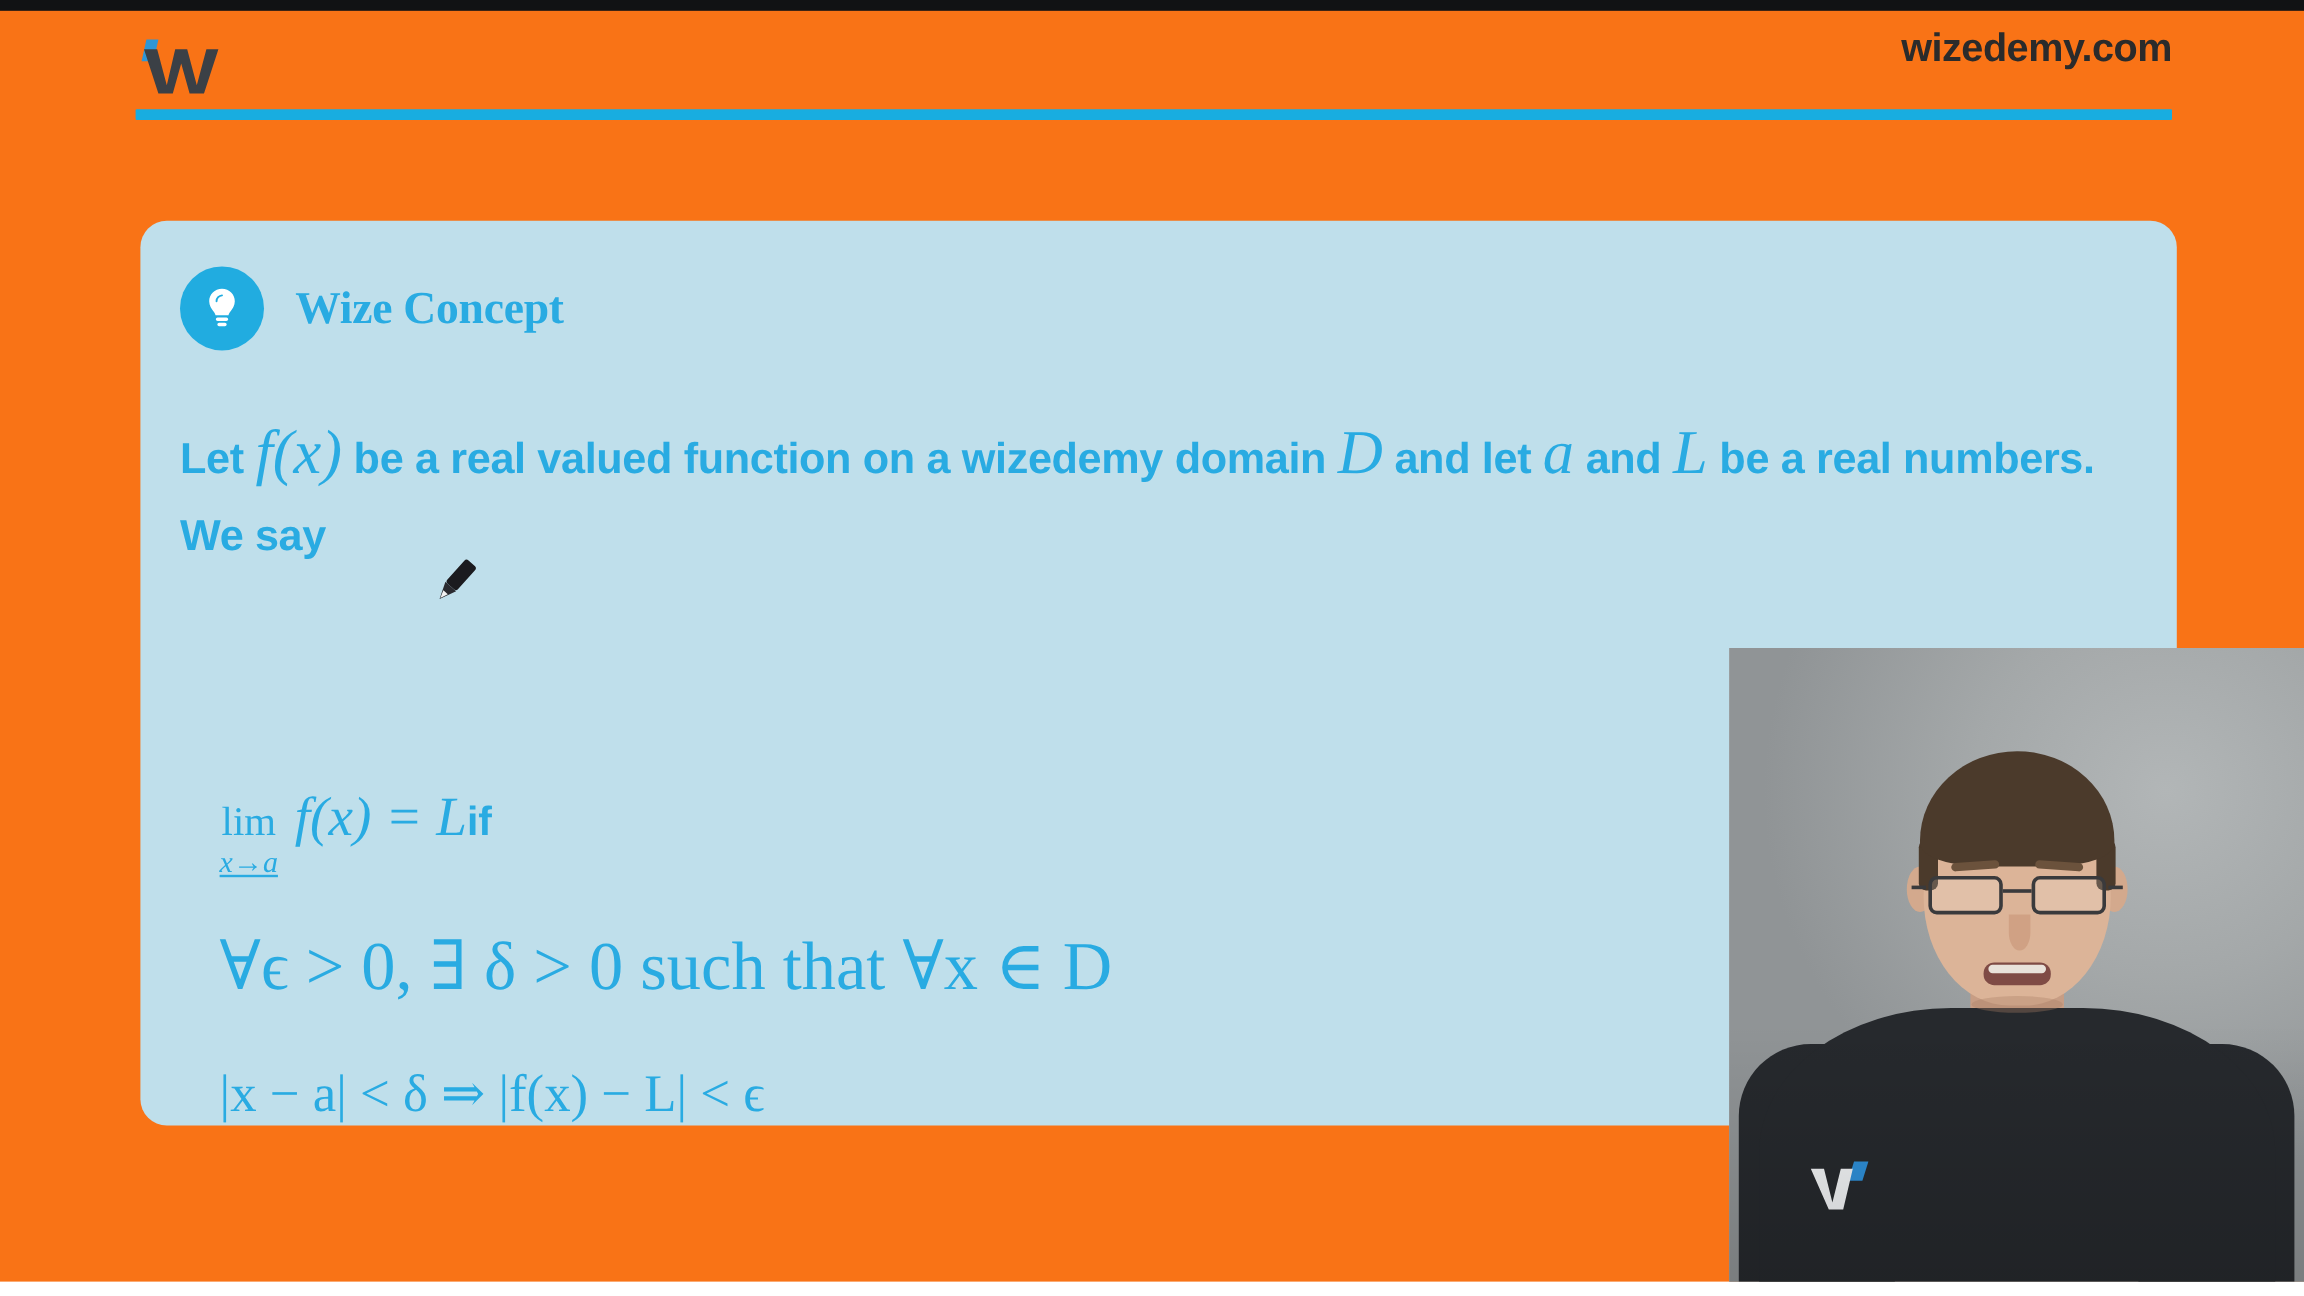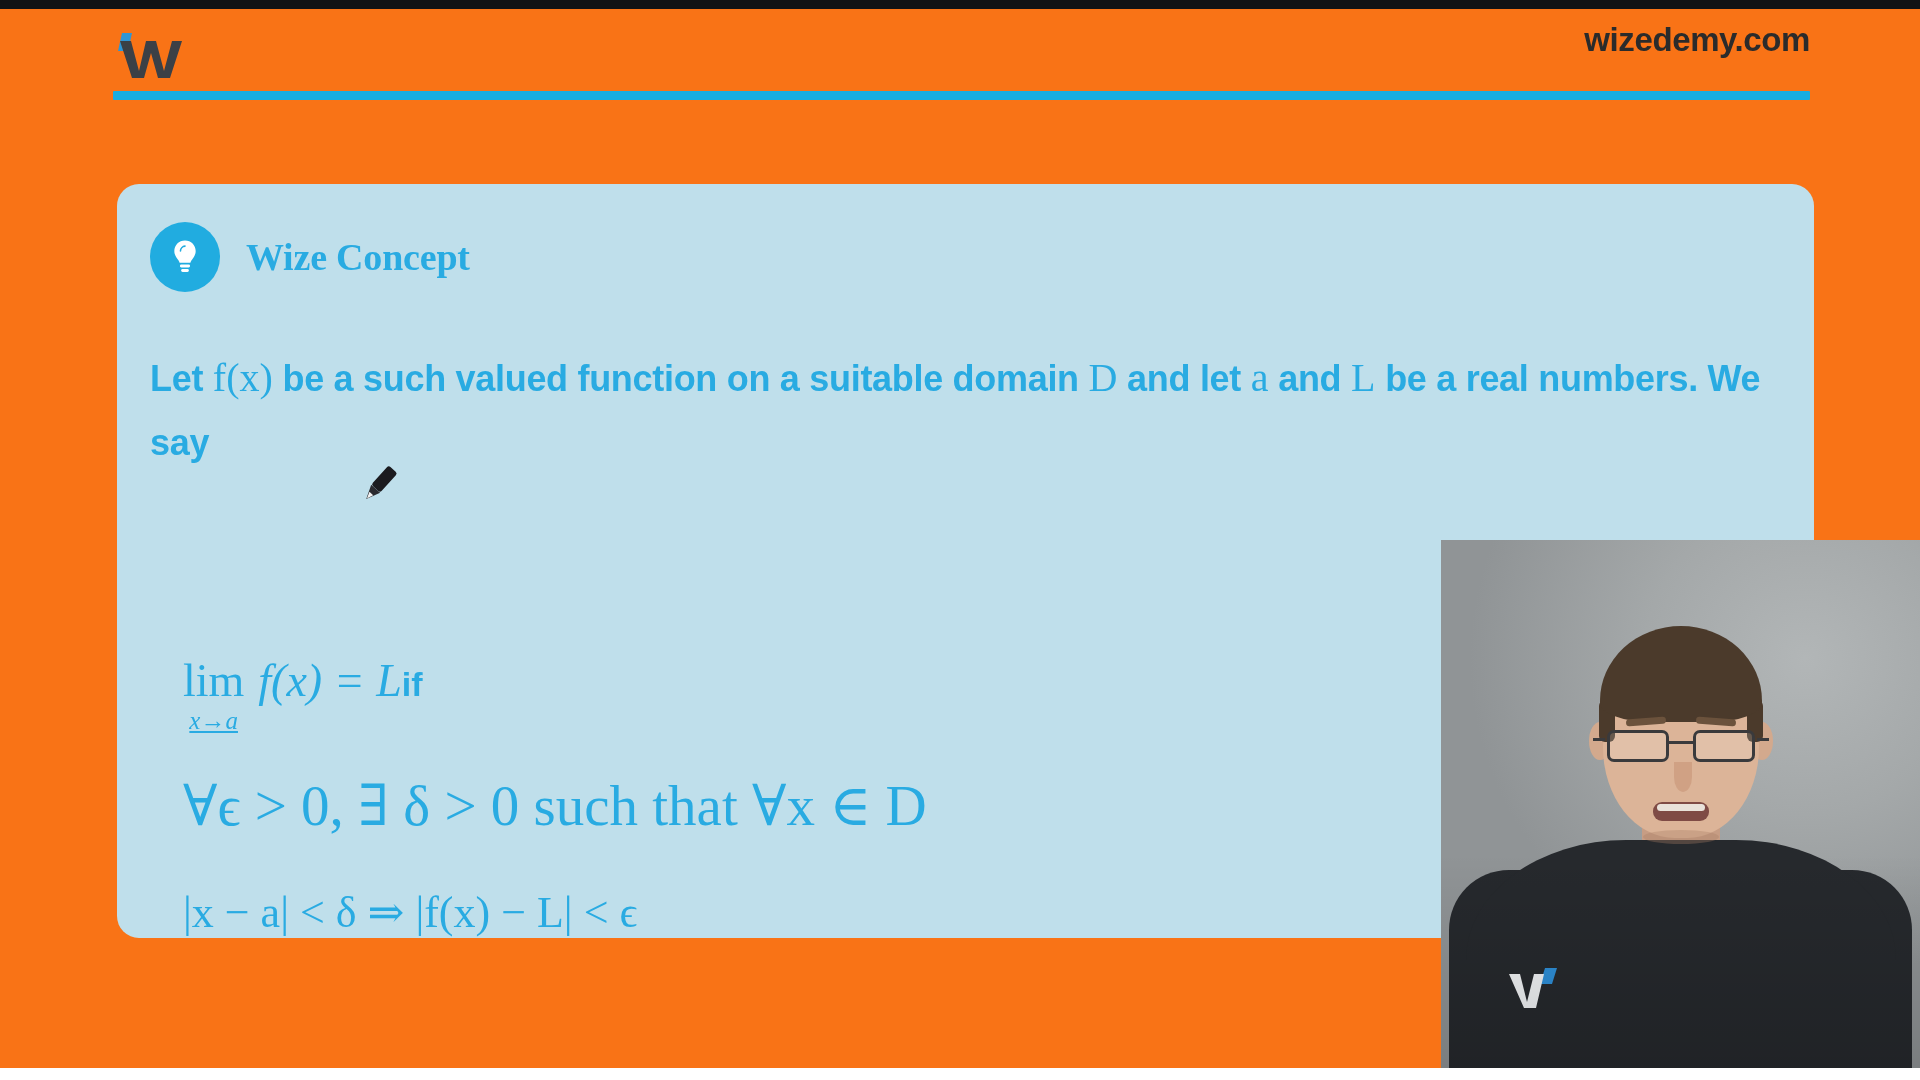--- a/index.html
+++ b/index.html
@@ -123,22 +123,23 @@
     font-family: "Liberation Sans", sans-serif;
     font-weight: bold;
     font-size: 36px;
     line-height: 64px;
     letter-spacing: -0.3px;
     color: #29abe2;
     width: 1630px;
   }
   .mathi {
     font-family: "Liberation Serif", "DejaVu Serif", serif;
+    font-style: italic;
     font-weight: normal;
-    font-size: 40px;
+    font-size: 52px;
     letter-spacing: 0;
   }
 
   
   .eq-limit {
     position: absolute;
     left: 33px;
     top: 308px;
     display: flex;
     align-items: baseline;
@@ -147,21 +148,21 @@
   }
   .lim-block {
     display: inline-flex;
     flex-direction: column;
     align-items: center;
     font-family: "Liberation Serif", "DejaVu Serif", serif;
     line-height: 1;
     margin-right: 14px;
   }
   .lim-op {
-    font-size: 46px;
+    font-size: 34px;
     font-style: normal;
     text-align: center;
   }
   .lim-sub {
     font-size: 25px;
     font-style: italic;
     margin-top: 4px;
     text-decoration: underline;
   }
   .eq-rest {
@@ -437,21 +438,21 @@
           <path d="M12 2.6c-3.5 0-6.1 2.7-6.1 6 0 2.1 1.1 3.6 2 4.8.5.7.9 1.2 1 1.9h6.2c.1-.7.5-1.2 1-1.9.9-1.2 2-2.7 2-4.8 0-3.3-2.6-6-6.1-6z" fill="#ffffff"></path>
           <rect x="9.1" y="16.3" width="5.8" height="1.7" rx="0.8" fill="#ffffff"></rect>
           <rect x="9.8" y="18.8" width="4.4" height="1.7" rx="0.8" fill="#ffffff"></rect>
           <path d="M9.4 8.6c0-1.5 1.2-2.7 2.6-2.8" fill="none" stroke="#21ace0" stroke-width="0.9" stroke-linecap="round"></path>
         </svg>
       </div>
       <div class="concept-title">Wize Concept</div>
     </div>
 
     <div class="concept-body">
-      <div class="prose"><span>Let </span><span class="mathi">f(x)</span><span> be a such valued function on a suitable domain </span><span class="mathi">D</span><span> and let </span><span class="mathi">a</span><span> and </span><span class="mathi">L</span><span> be a real numbers. We say</span></div>
+      <div class="prose"><span>Let </span><span class="mathi">f(x)</span><span> be a real valued function on a wizedemy domain </span><span class="mathi">D</span><span> and let </span><span class="mathi">a</span><span> and </span><span class="mathi">L</span><span> be a real numbers. We say</span></div>
 
       <div class="eq-limit">
         <span class="lim-block">
           <span class="lim-op">lim</span>
           <span class="lim-sub">x→a</span>
         </span>
         <span class="eq-rest">f(x) = L</span>
         <span class="if-word">if</span>
       </div>
 

